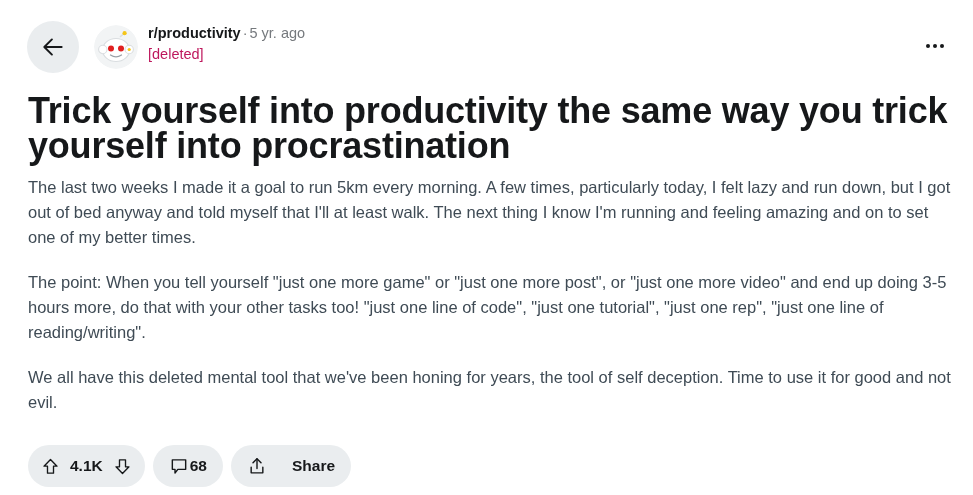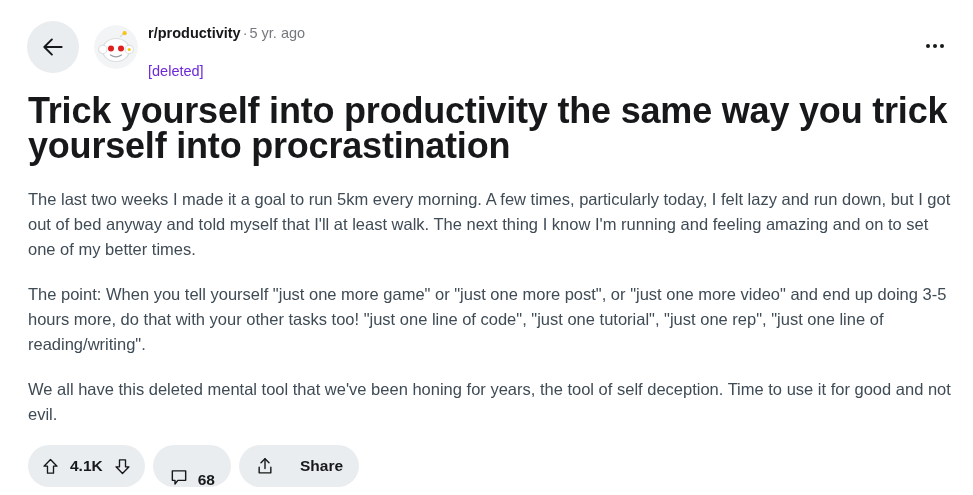--- a/index.html
+++ b/index.html
@@ -82,22 +82,22 @@
   .meta-sep {
     color: #75797d;
     margin: 0 2px;
   }
   .timestamp {
     color: #75797d;
   }
   .meta-line-2 {
     font-size: 14.5px;
     line-height: 20px;
-    color: #6d28d9;
-    margin-top: 18px;
+    color: #be185d;
+    margin-top: 1px;
     white-space: nowrap;
   }
 
   .overflow-button {
     flex: 0 0 auto;
     width: 36px;
     height: 36px;
     border: none;
     background: transparent;
     border-radius: 50%;
@@ -123,21 +123,21 @@
     font-size: 36px;
     line-height: 34.5px;
     font-weight: bold;
     color: #16181a;
     letter-spacing: -0.2px;
     max-width: 930px;
   }
 
   
   .post-body {
-    margin-top: 24px;
+    margin-top: 12px;
     max-width: 934px;
   }
   .post-body p {
     margin: 0 0 20px 1px;
     font-size: 16.5px;
     line-height: 25px;
     color: #3f4b55;
   }
   .post-body p:last-child { margin-bottom: 0; }
 
@@ -176,21 +176,21 @@
     padding: 0;
     width: 22px;
     height: 22px;
     display: flex;
     align-items: center;
     justify-content: center;
     cursor: pointer;
   }
   .vote-btn svg { display: block; }
 
-  .comment-pill { gap: 9px; padding: 0 16px; align-items: flex-end; }
+  .comment-pill { gap: 1px; padding: 0 16px; }
   .share-pill { gap: 25px; padding: 0 16px; }
 
   .icon-wrap {
     display: flex;
     align-items: center;
     justify-content: center;
   }
   .icon-wrap svg { display: block; }
 </style>
 </head>

